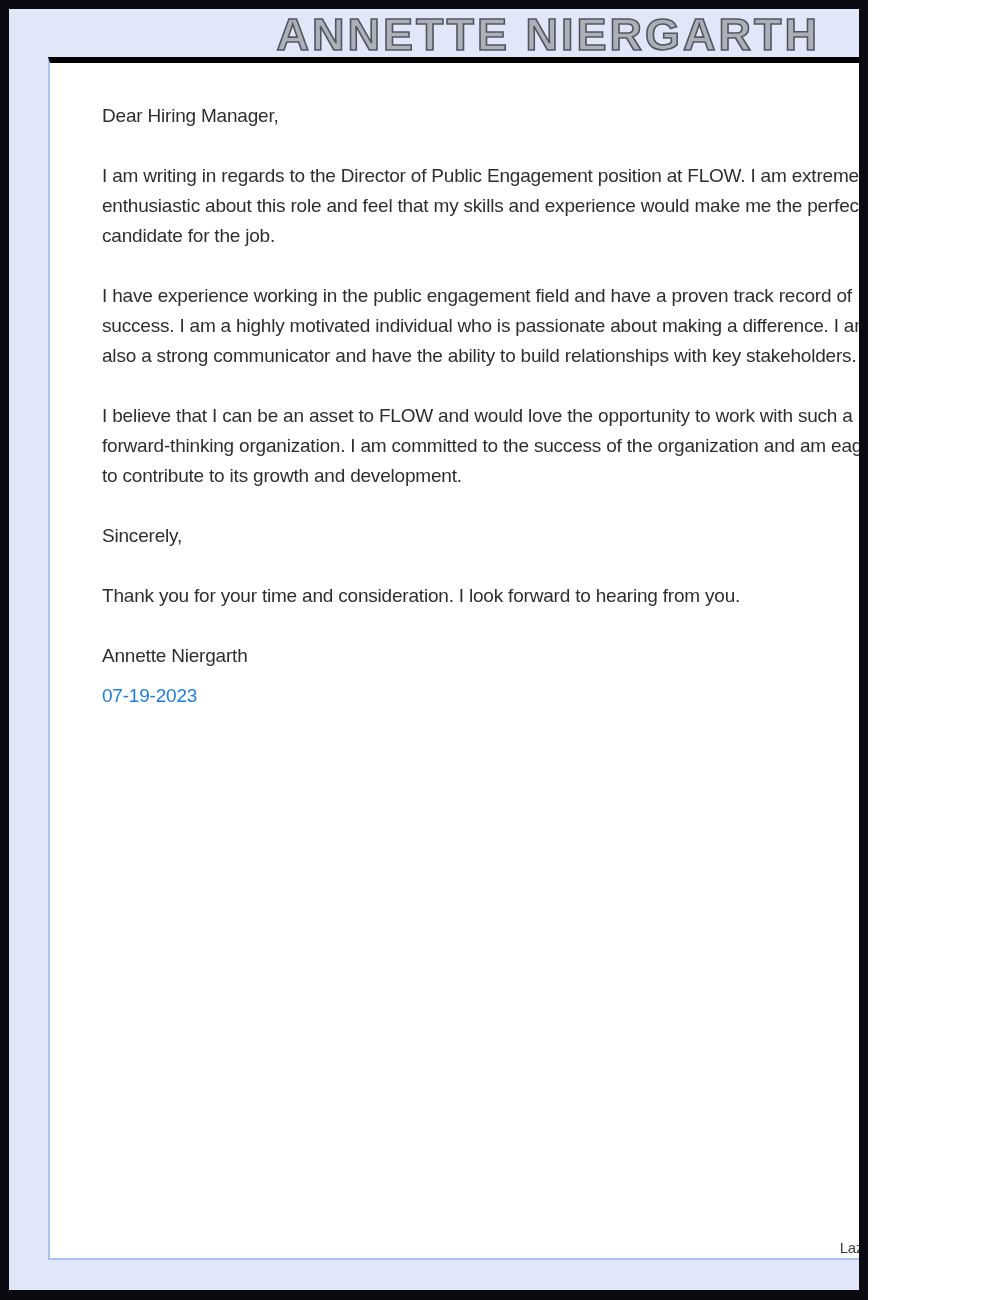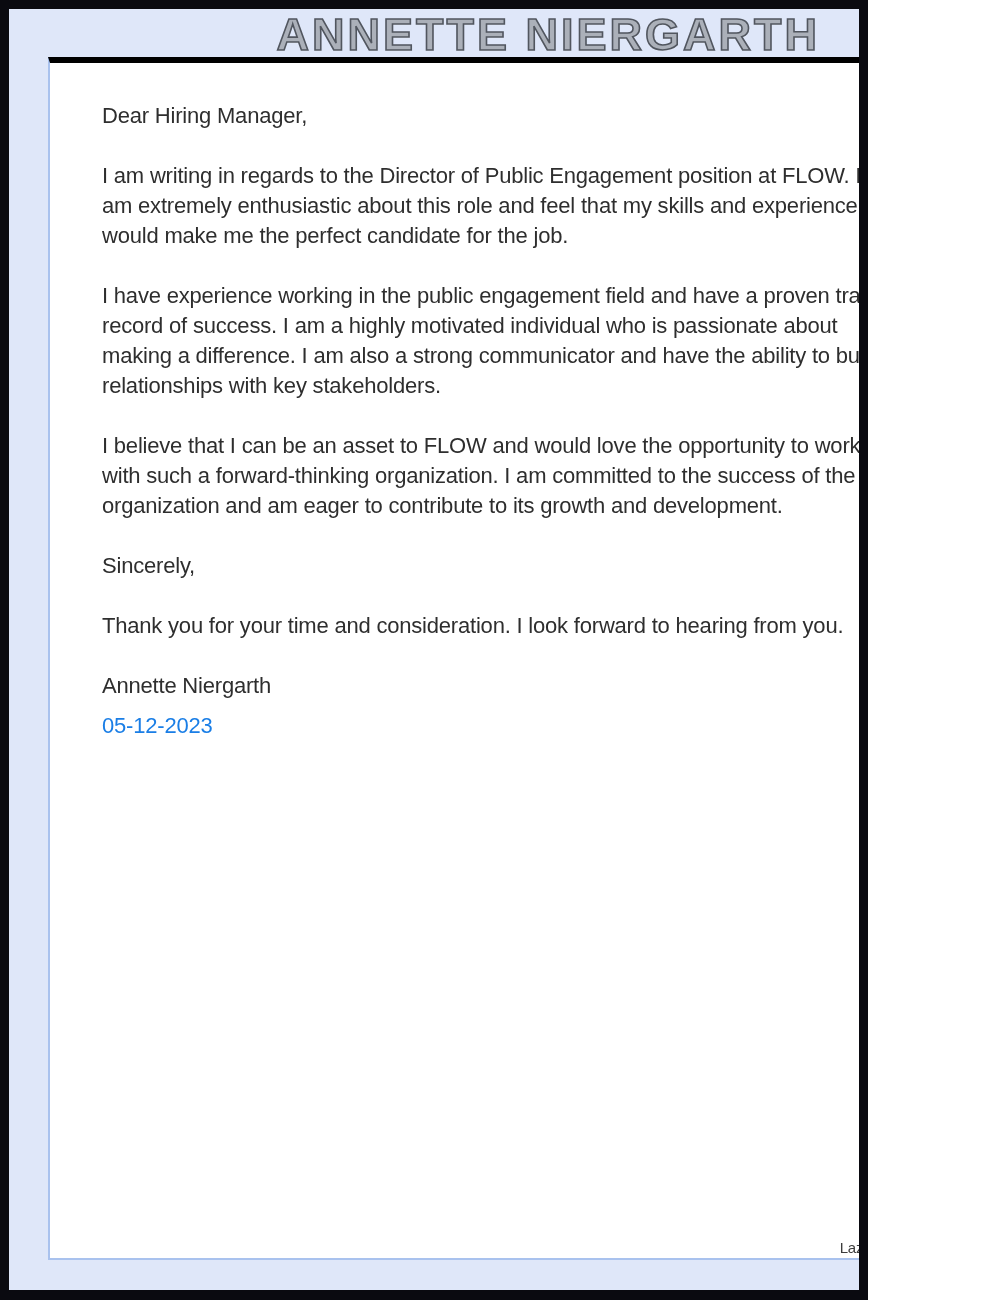--- a/index.html
+++ b/index.html
@@ -50,21 +50,21 @@
     width:900px;
     height:1203px;
     box-sizing:border-box;
     background:var(--sheet-background);
     border:2px solid var(--sheet-border);
     border-top:6px solid var(--sheet-top-border);
   }
   .content{
     padding:38px 54px 0 52px;
     color:var(--body-text);
-    font-size:22px;
+    font-size:19px;
     line-height:30px;
     letter-spacing:-0.2px;
   }
   .content p{margin:0 0 30px 0;}
   .content p.sig{margin-bottom:10px;}
   .content p.date{
     color:var(--date-blue);
     margin-bottom:0;
   }
   .sheet-footer{
@@ -93,20 +93,20 @@
       <p>I have experience working in the public engagement field and have a proven track record of success. I am a highly motivated individual who is passionate about making a difference. I am also a strong communicator and have the ability to build relationships with key stakeholders.</p>
 
       <p>I believe that I can be an asset to FLOW and would love the opportunity to work with such a forward-thinking organization. I am committed to the success of the organization and am eager to contribute to its growth and development.</p>
 
       <p>Sincerely,</p>
 
       <p>Thank you for your time and consideration. I look forward to hearing from you.</p>
 
       <p class="sig">Annette Niergarth</p>
 
-      <p class="date">05-12-2023</p>
+      <p class="date">07-19-2023</p>
 
     </div>
 
     <div class="sheet-footer">Lazyapply.com</div>
   </div>
 
 </div>
 
 </body></html>

